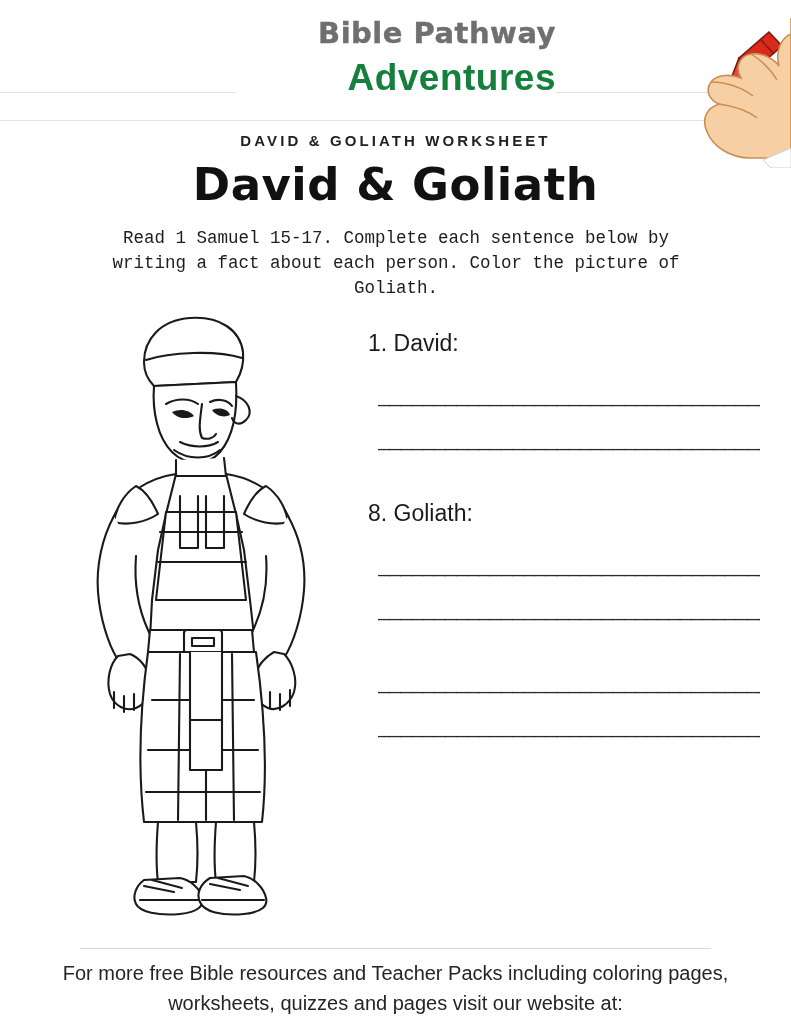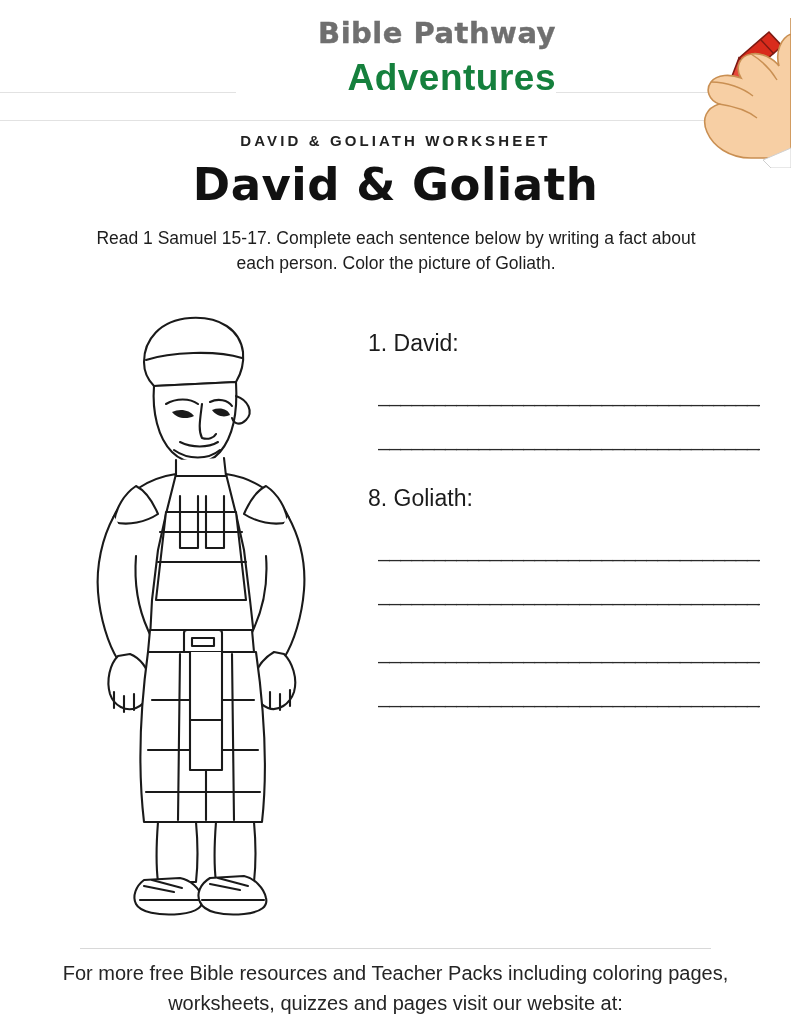--- a/index.html
+++ b/index.html
@@ -80,20 +80,21 @@
   
   .instructions {
     position: absolute;
     top: 226px;
     left: 84px;
     width: 624px;
     text-align: center;
     font-size: 17.5px;
     line-height: 1.42;
     color: #1d1d1d;
+    font-family: Liberation Mono, monospace;
   }
 
   
   .hand-art {
     position: absolute;
     top: 8px;
     right: 0;
     width: 190px;
     height: 160px;
     z-index: 3;
@@ -108,21 +109,21 @@
     height: 620px;
   }
 
   
   .answers {
     position: absolute;
     top: 330px;
     left: 360px;
     width: 400px;
   }
-  .answer-group { margin-bottom: 34px; }
+  .answer-group { margin-bottom: 49px; }
   .answer-label {
     font-size: 23px;
     color: #1b1b1b;
     margin-left: 8px;
     margin-bottom: 26px;
   }
   .write-line {
     font-size: 21px;
     color: #2a2a2a;
     letter-spacing: -0.5px;

